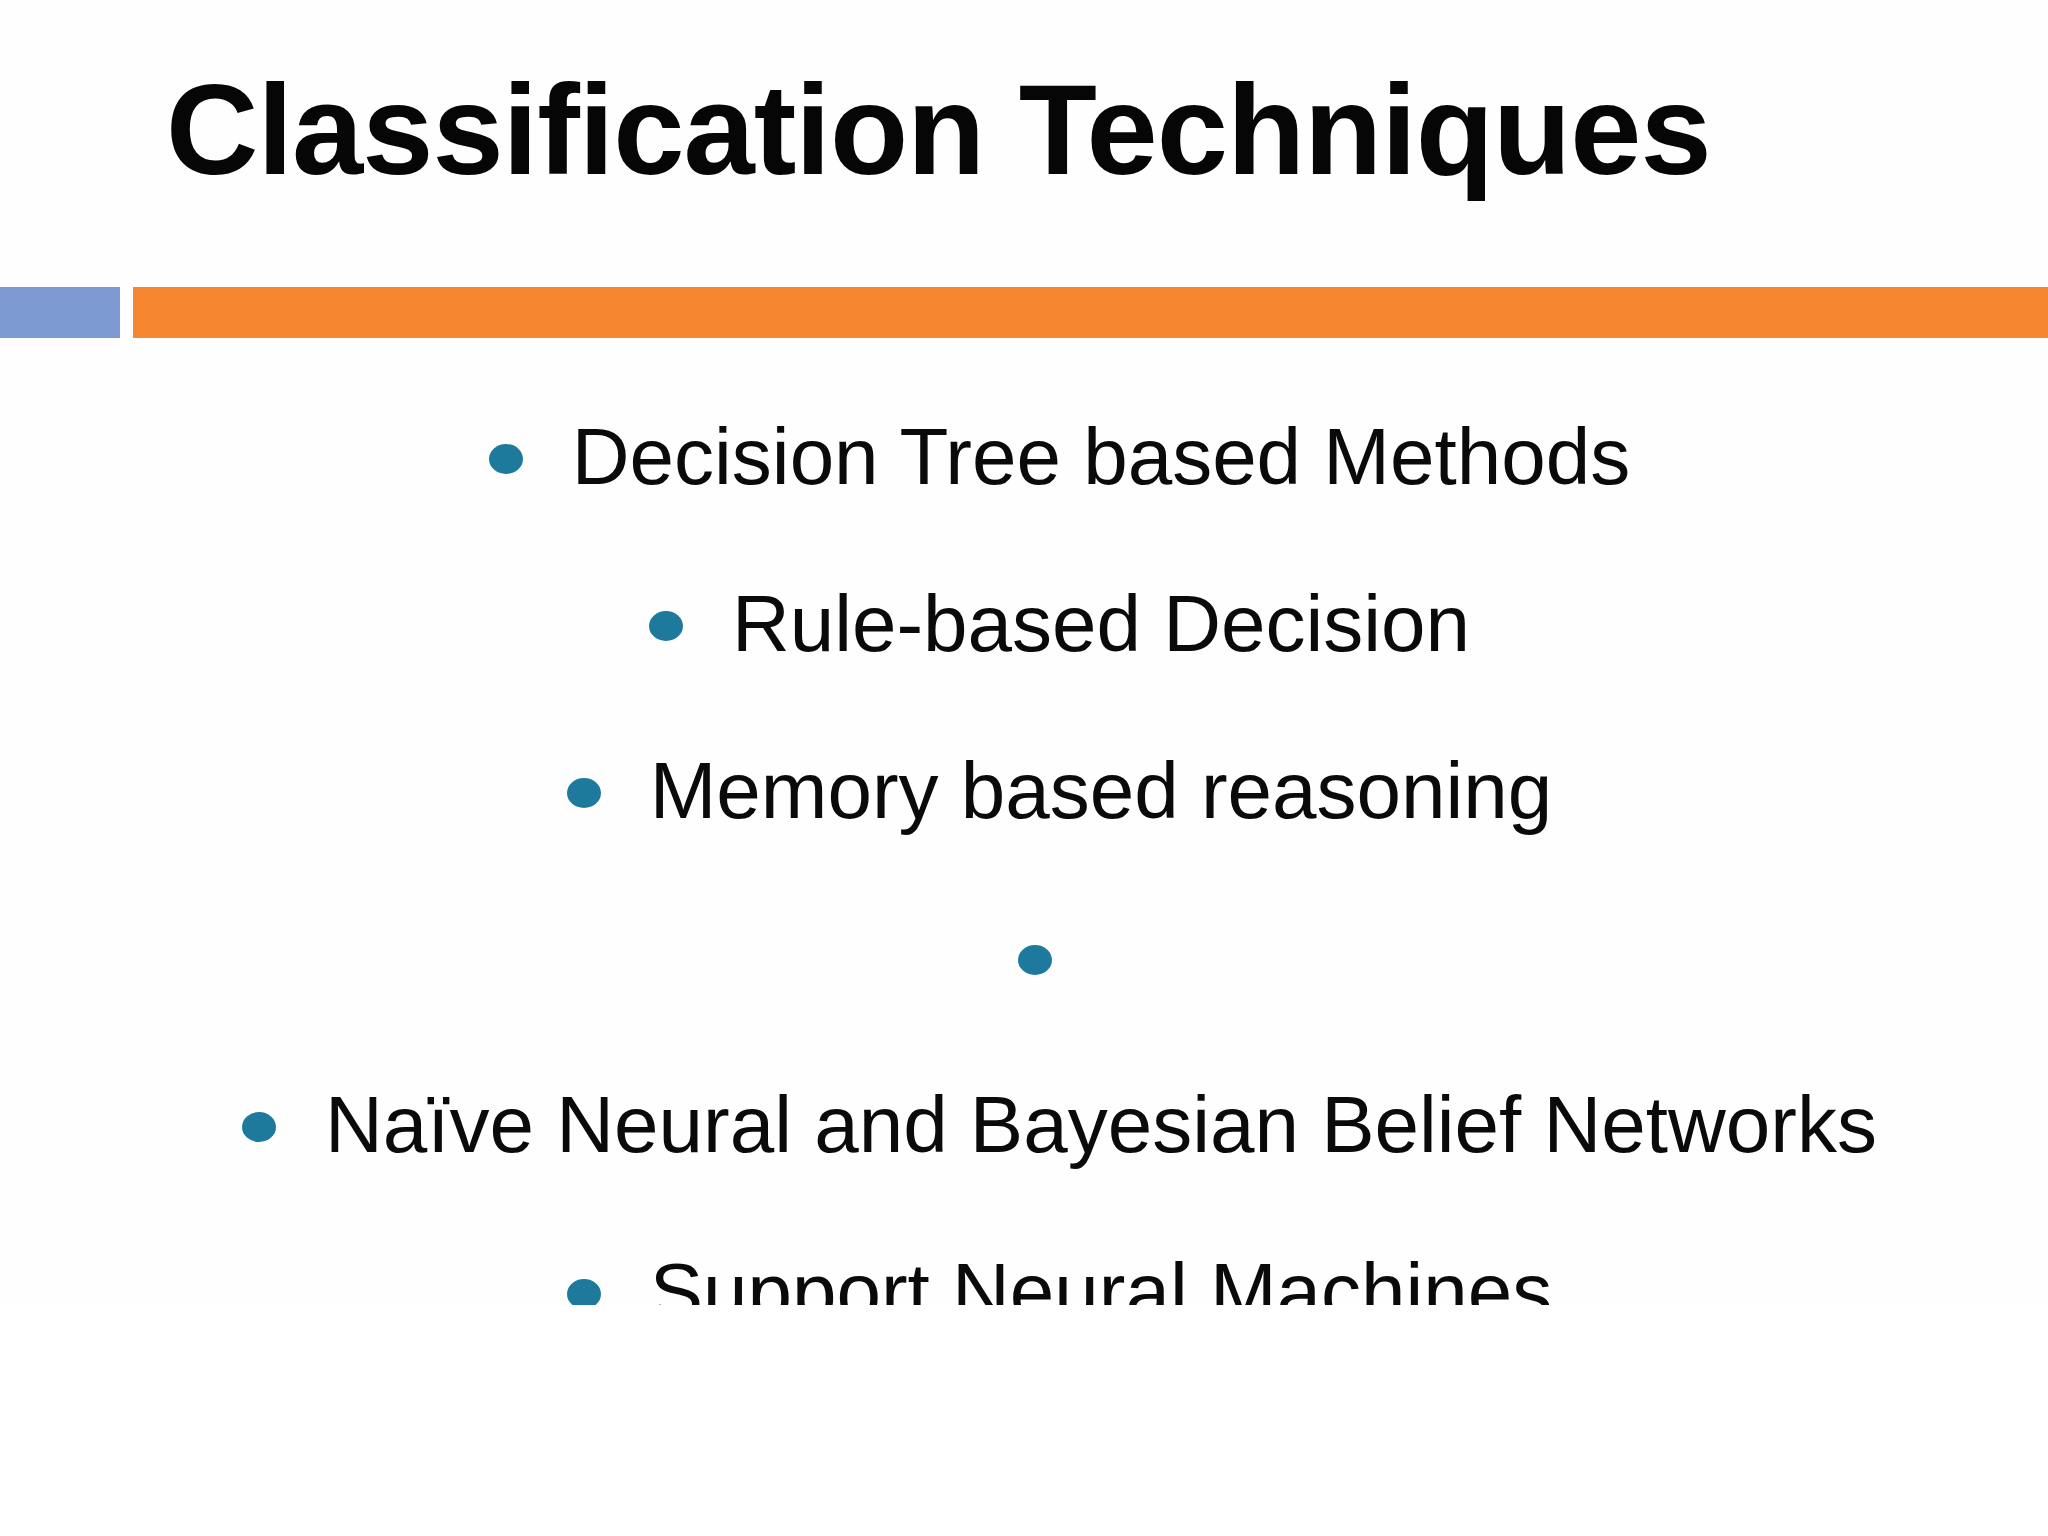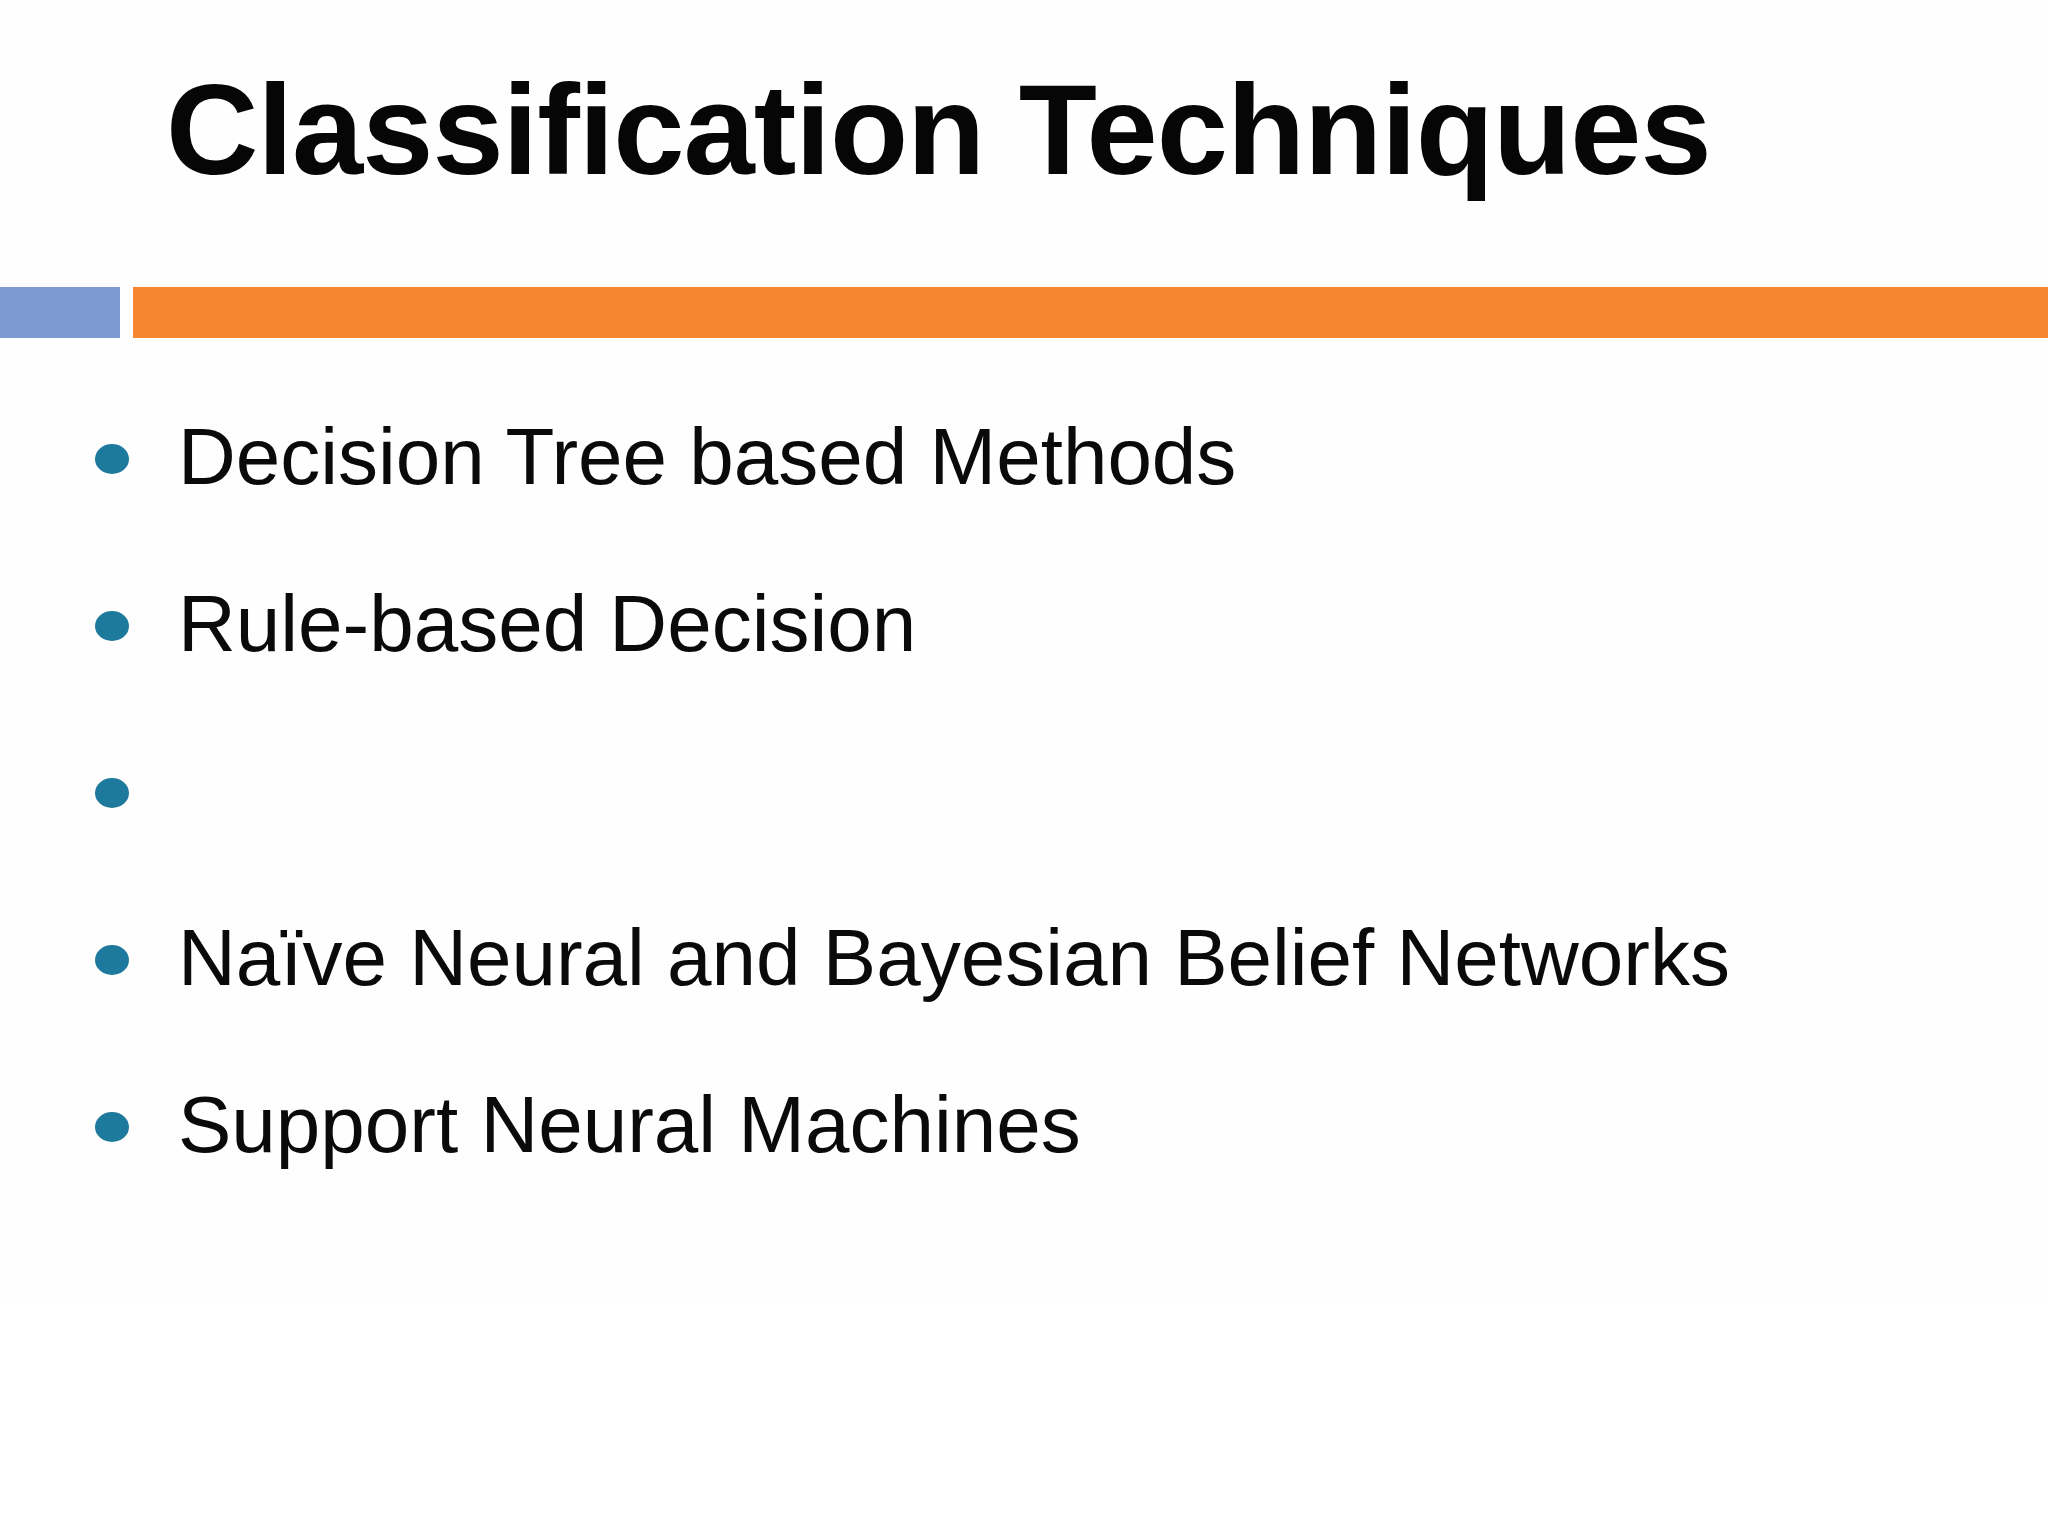--- a/index.html
+++ b/index.html
@@ -56,22 +56,23 @@
     top: 373px;
     margin: 0;
     padding: 0;
     list-style: none;
     width: 2048px;
   }
   .bullet-item {
     display: flex;
     align-items: center;
     height: 167px;
-    padding-left: 95px;
+    padding-left: 71px;
     box-sizing: border-box;
+    justify-content: center;
   }
   .bullet-dot {
     flex: 0 0 auto;
     width: 34px;
     height: 30px;
     border-radius: 50%;
     background: #1e7a9c;
     margin-right: 49px;
     margin-top: 4px;
   }
@@ -99,20 +100,24 @@
     <li class="bullet-item">
       <span class="bullet-dot"></span>
       <span class="bullet-text">Decision Tree based Methods</span>
     </li>
     <li class="bullet-item">
       <span class="bullet-dot"></span>
       <span class="bullet-text">Rule-based Decision</span>
     </li>
     <li class="bullet-item">
       <span class="bullet-dot"></span>
+      <span class="bullet-text">Memory based reasoning</span>
+    </li>
+    <li class="bullet-item">
+      <span class="bullet-dot"></span>
     </li>
     <li class="bullet-item">
       <span class="bullet-dot"></span>
       <span class="bullet-text">Naïve Neural and Bayesian Belief Networks</span>
     </li>
     <li class="bullet-item">
       <span class="bullet-dot"></span>
       <span class="bullet-text">Support Neural Machines</span>
     </li>
   </ul>

